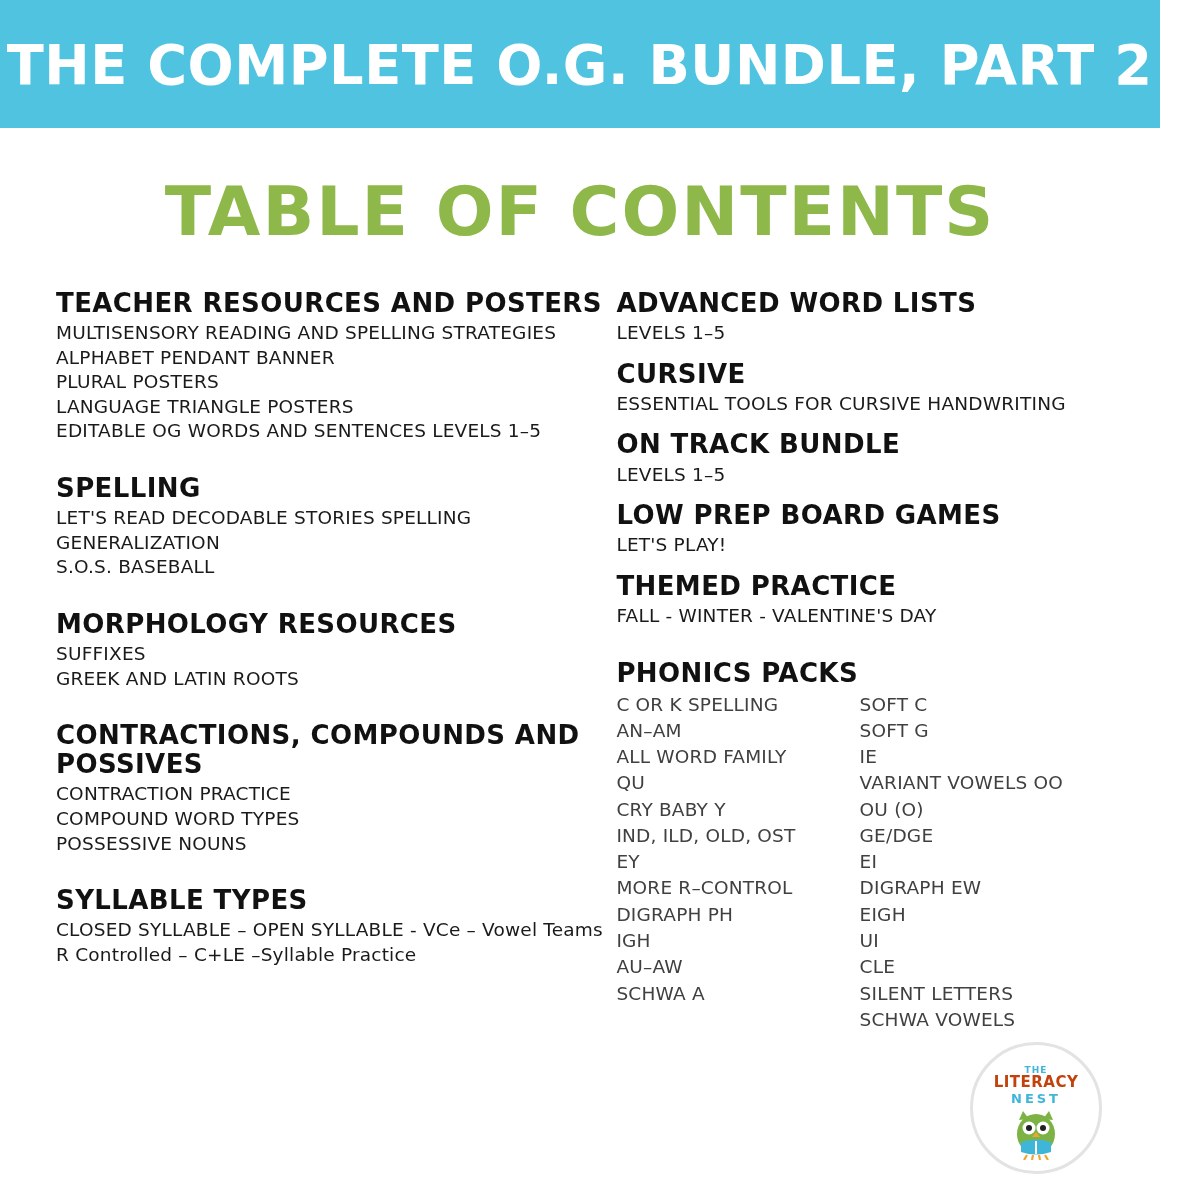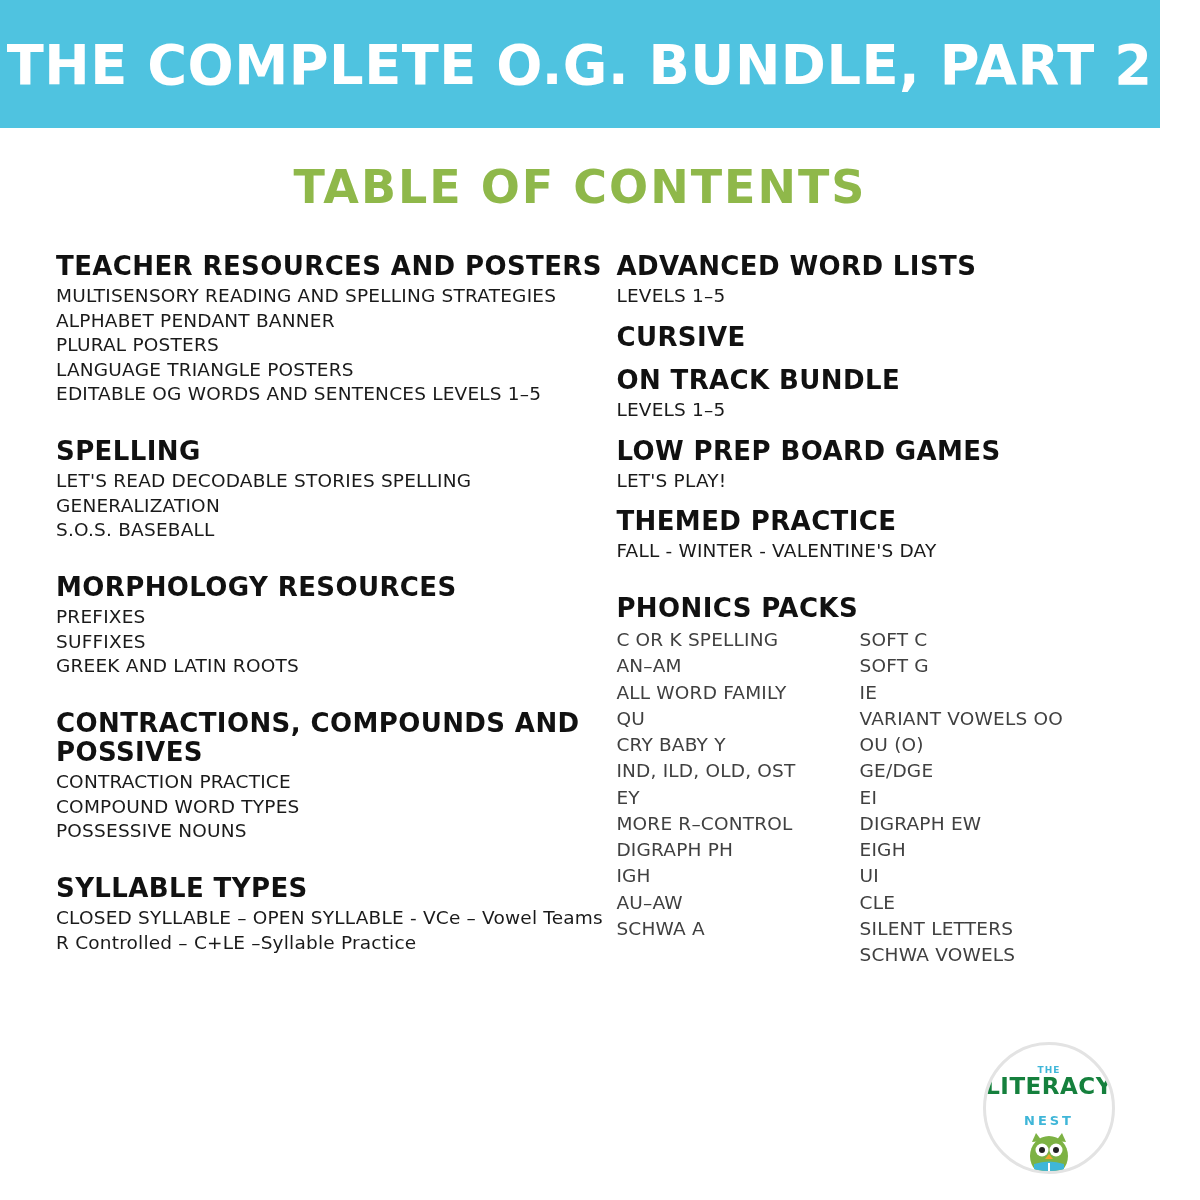--- a/index.html
+++ b/index.html
@@ -31,24 +31,24 @@
     font-size: 56px;
     letter-spacing: 0.5px;
     text-transform: uppercase;
     transform: scaleX(0.97);
     white-space: nowrap;
   }
 
   
   .toc-heading {
     text-align: center;
-    margin-top: 32px;
+    margin-top: 44px;
     color: #8fb84a;
     font-weight: bold;
-    font-size: 46px;
+    font-size: 68px;
     letter-spacing: 2px;
     text-transform: uppercase;
   }
 
   
   .columns {
     display: flex;
     margin-top: 38px;
     padding: 0 52px 0 56px;
   }
@@ -87,44 +87,44 @@
     font-size: 18.5px;
     color: #404040;
     line-height: 1.42;
     text-transform: uppercase;
     letter-spacing: 0.2px;
   }
 
   
   .logo {
     position: absolute;
-    right: 45px;
+    right: 58px;
     bottom: 26px;
     width: 132px; height: 132px;
     border-radius: 50%;
     background: #ffffff;
     border: 3px solid #e3e3e3;
     display: flex;
     flex-direction: column;
     align-items: center;
     justify-content: flex-start;
     padding-top: 20px;
     overflow: hidden;
   }
   .logo .l1 {
     font-size: 9px; color: #3fb6d8; font-weight: bold; letter-spacing: 1px;
     text-transform: uppercase;
   }
   .logo .l2 {
-    font-size: 23px; color: #15803d; font-weight: bold; letter-spacing: 0.5px;
+    font-size: 15px; color: #c2410c; font-weight: bold; letter-spacing: 0.5px;
     text-transform: uppercase; line-height: 1;
   }
   .logo .l3 {
     font-size: 13px; color: #3fb6d8; font-weight: bold; letter-spacing: 3px;
-    text-transform: uppercase; margin-top: 15px;
+    text-transform: uppercase; margin-top: 1px;
   }
   .logo .owl { margin-top: 2px; }
 </style>
 </head>
 <body>
 
 <div class="page">
 
   <div class="banner">
     <div class="banner-title">The Complete O.G. Bundle, Part 2</div>
@@ -146,21 +146,20 @@
       </div>
 
       <div class="section">
         <h2>Spelling</h2>
         <div class="line">Let's Read Decodable Stories Spelling Generalization</div>
         <div class="line">S.O.S. Baseball</div>
       </div>
 
       <div class="section">
         <h2>Morphology Resources</h2>
-        <div class="line">Prefixes</div>
         <div class="line">Suffixes</div>
         <div class="line">Greek and Latin Roots</div>
       </div>
 
       <div class="section">
         <h2>Contractions,  Compounds and Possives</h2>
         <div class="line">Contraction Practice</div>
         <div class="line">Compound Word Types</div>
         <div class="line">Possessive Nouns</div>
       </div>
@@ -175,20 +174,21 @@
 
     <div class="col col-right">
 
       <div class="section tight">
         <h2>Advanced Word Lists</h2>
         <div class="line">Levels 1–5</div>
       </div>
 
       <div class="section tight">
         <h2>Cursive</h2>
+        <div class="line">Essential Tools for Cursive Handwriting</div>
       </div>
 
       <div class="section tight">
         <h2>On Track Bundle</h2>
         <div class="line">Levels 1–5</div>
       </div>
 
       <div class="section tight">
         <h2>Low Prep Board Games</h2>
         <div class="line">Let's Play!</div>

